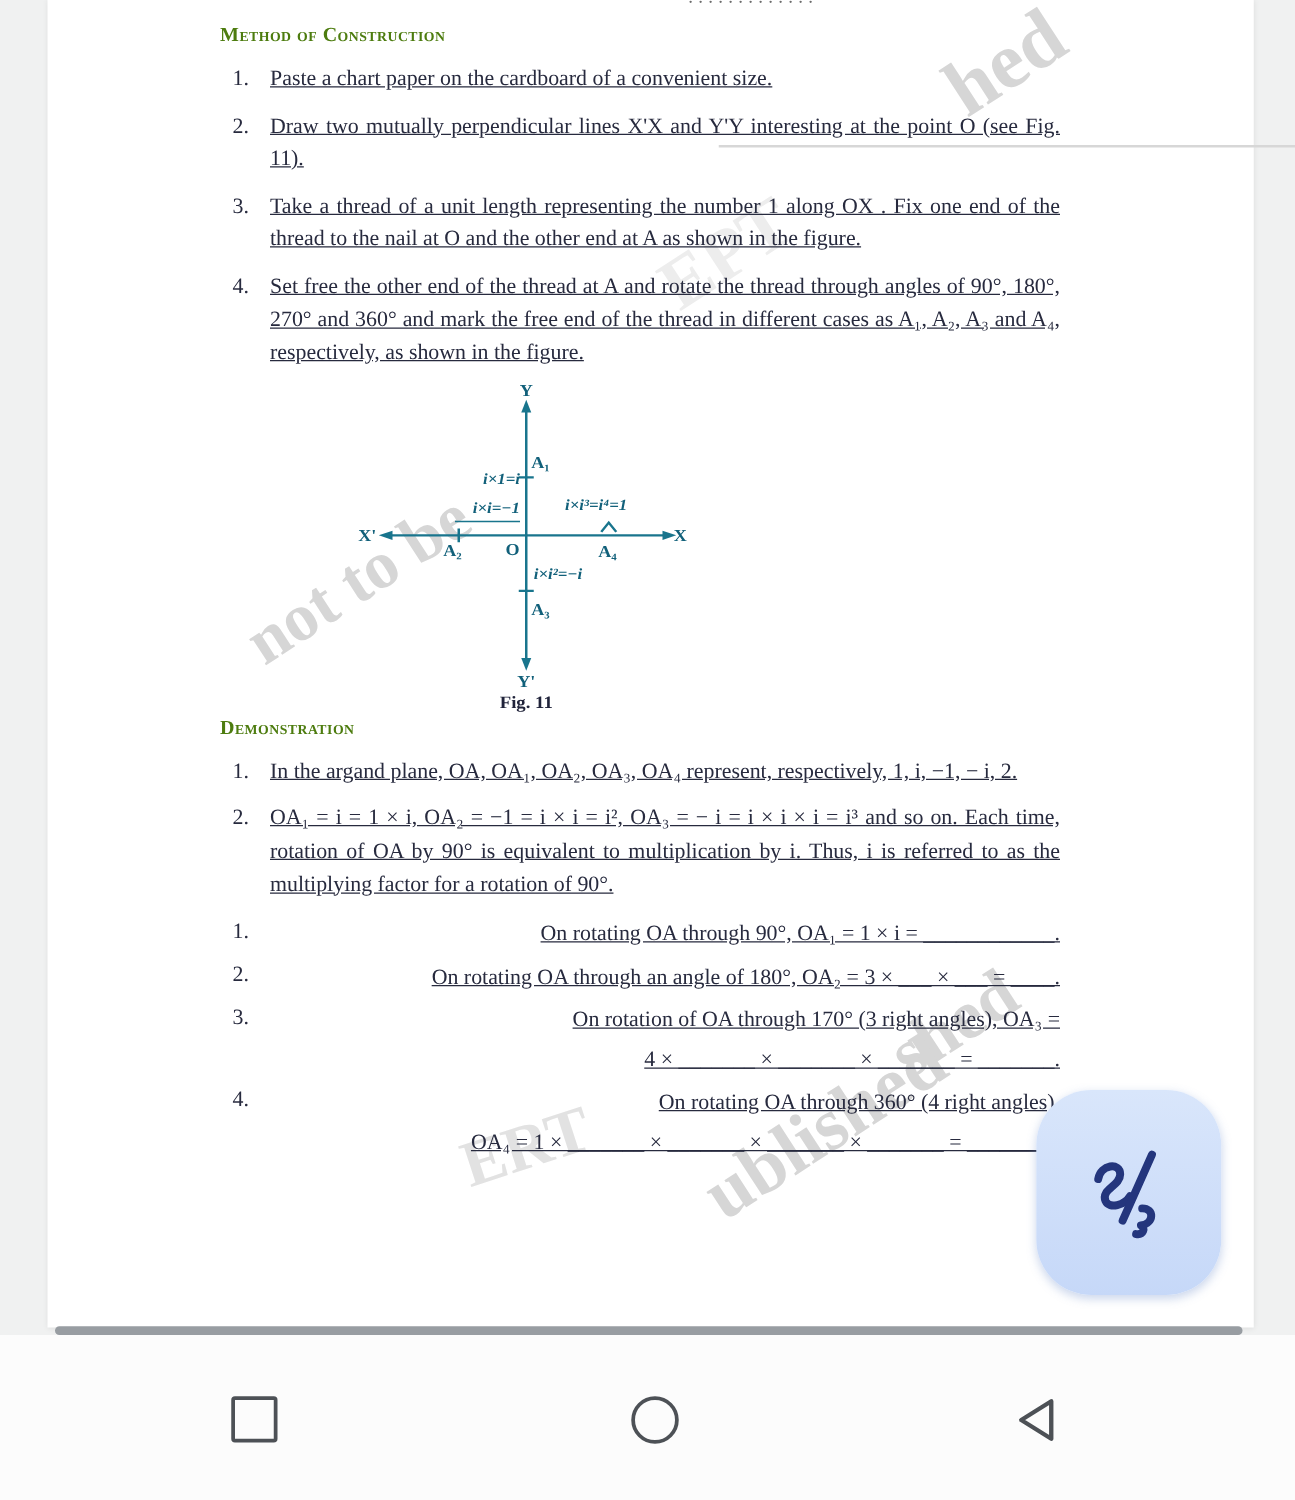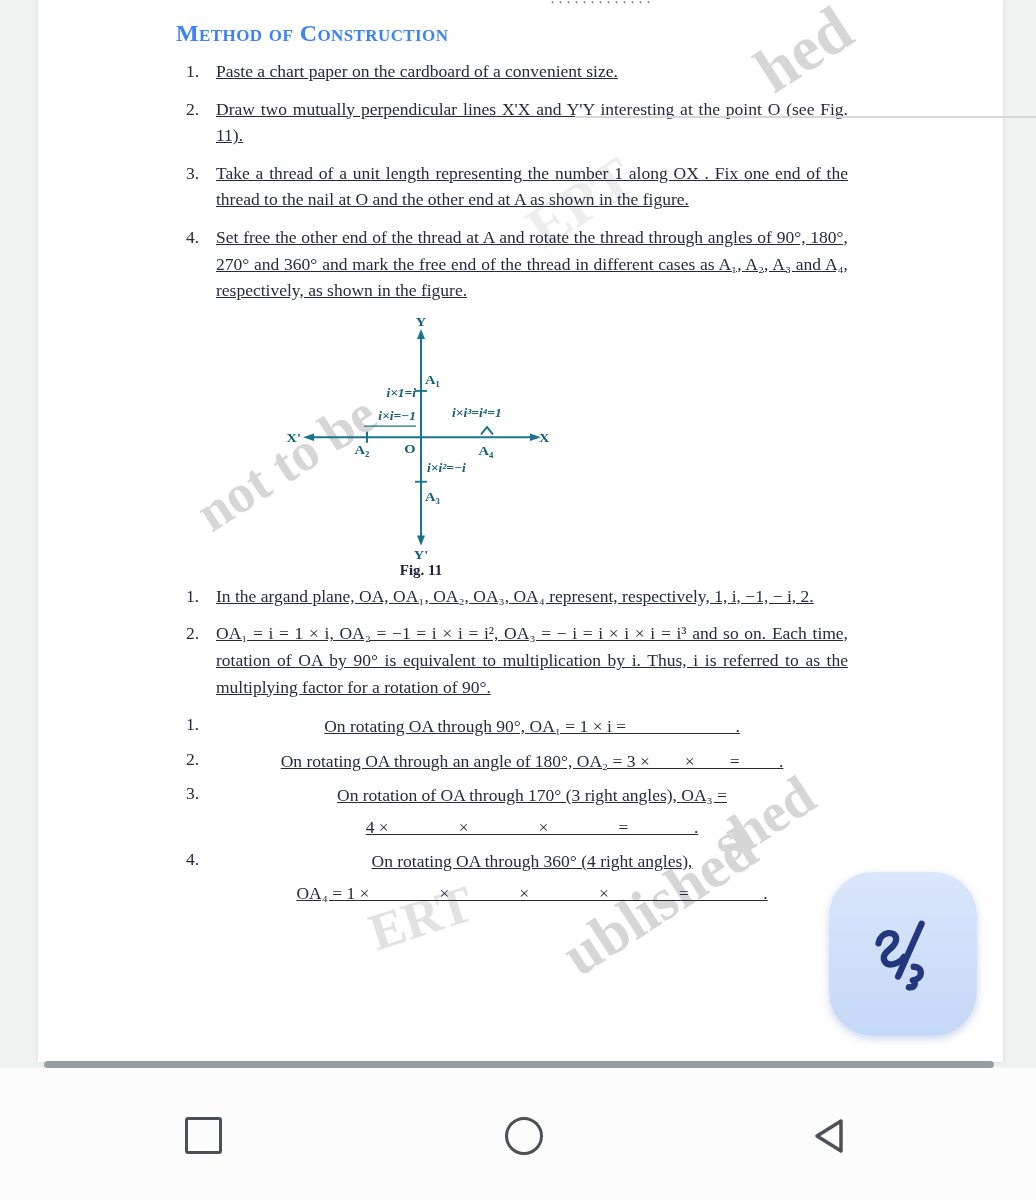--- a/index.html
+++ b/index.html
@@ -32,27 +32,27 @@
   .wm-ert      { left:324px; top:906px; font-size:52px; color:#e2e2e2; transform:rotate(-18deg); }
 
   
   .content {
     position:relative; z-index:1;
     padding:20px 0 0 138px; width:830px;
     color:#272a3e; font-size:17.5px;
   }
   h2.sc {
     font-variant:small-caps; font-weight:bold;
-    font-size:24px; letter-spacing:0.4px; color:#3b82f6;
+    font-size:16px; letter-spacing:0.4px; color:#4d7c0f;
     margin:0 0 11px 0;
   }
   .doc-item { display:flex; width:662px; margin:0 0 11px 10px; line-height:1.52; }
   .doc-item .num { width:30px; flex:none; }
   .doc-item .itext { flex:1; text-align:justify;text-decoration:underline; }
-  .doc-item .itext.obs { text-align:center; line-height:1.8; }
+  .doc-item .itext.obs { text-align:right; line-height:1.8; }
   .obs-block .doc-item { margin-bottom:3px; }
 
   
   .figure { margin:2px 0 4px 100px; width:300px; }
   .figure svg { display:block; }
   .fig-label { font-family:"Liberation Serif","DejaVu Serif",serif; font-weight:bold; fill:#11607a; font-size:14.5px; }
   .fig-expr  { font-family:"Liberation Serif","DejaVu Serif",serif; font-weight:bold; font-style:italic; fill:#11607a; font-size:13.5px; }
   .fig-caption { font-family:"Liberation Serif","DejaVu Serif",serif; font-weight:bold; fill:#20233a; font-size:15px; }
 
   
@@ -157,20 +157,21 @@
 
           <text class="fig-expr" x="140" y="88" text-anchor="end">i×1=i</text>
           <text class="fig-expr" x="140" y="113" text-anchor="end">i×i=−1</text>
           <text class="fig-expr" x="176" y="110" text-anchor="start">i×i³=i⁴=1</text>
           <text class="fig-expr" x="151" y="170" text-anchor="start">i×i²=−i</text>
 
           <text class="fig-caption" x="145" y="281" text-anchor="middle">Fig. 11</text>
         </svg>
       </div>
 
+      <h2 class="sc">Demonstration</h2>
 
       <div class="doc-item">
         <span class="num">1.</span>
         <div class="itext">In the argand plane, OA, OA₁, OA₂, OA₃, OA₄ represent, respectively, 1, i, −1, − i, 2.</div>
       </div>
       <div class="doc-item">
         <span class="num">2.</span>
         <div class="itext">OA₁ = i = 1 × i, OA₂ = −1 = i × i = i², OA₃ = − i = i × i × i = i³ and so on. Each time, rotation of OA by 90° is equivalent to multiplication by i. Thus, i is referred to as the multiplying factor for a rotation of 90°.</div>
       </div>
 

